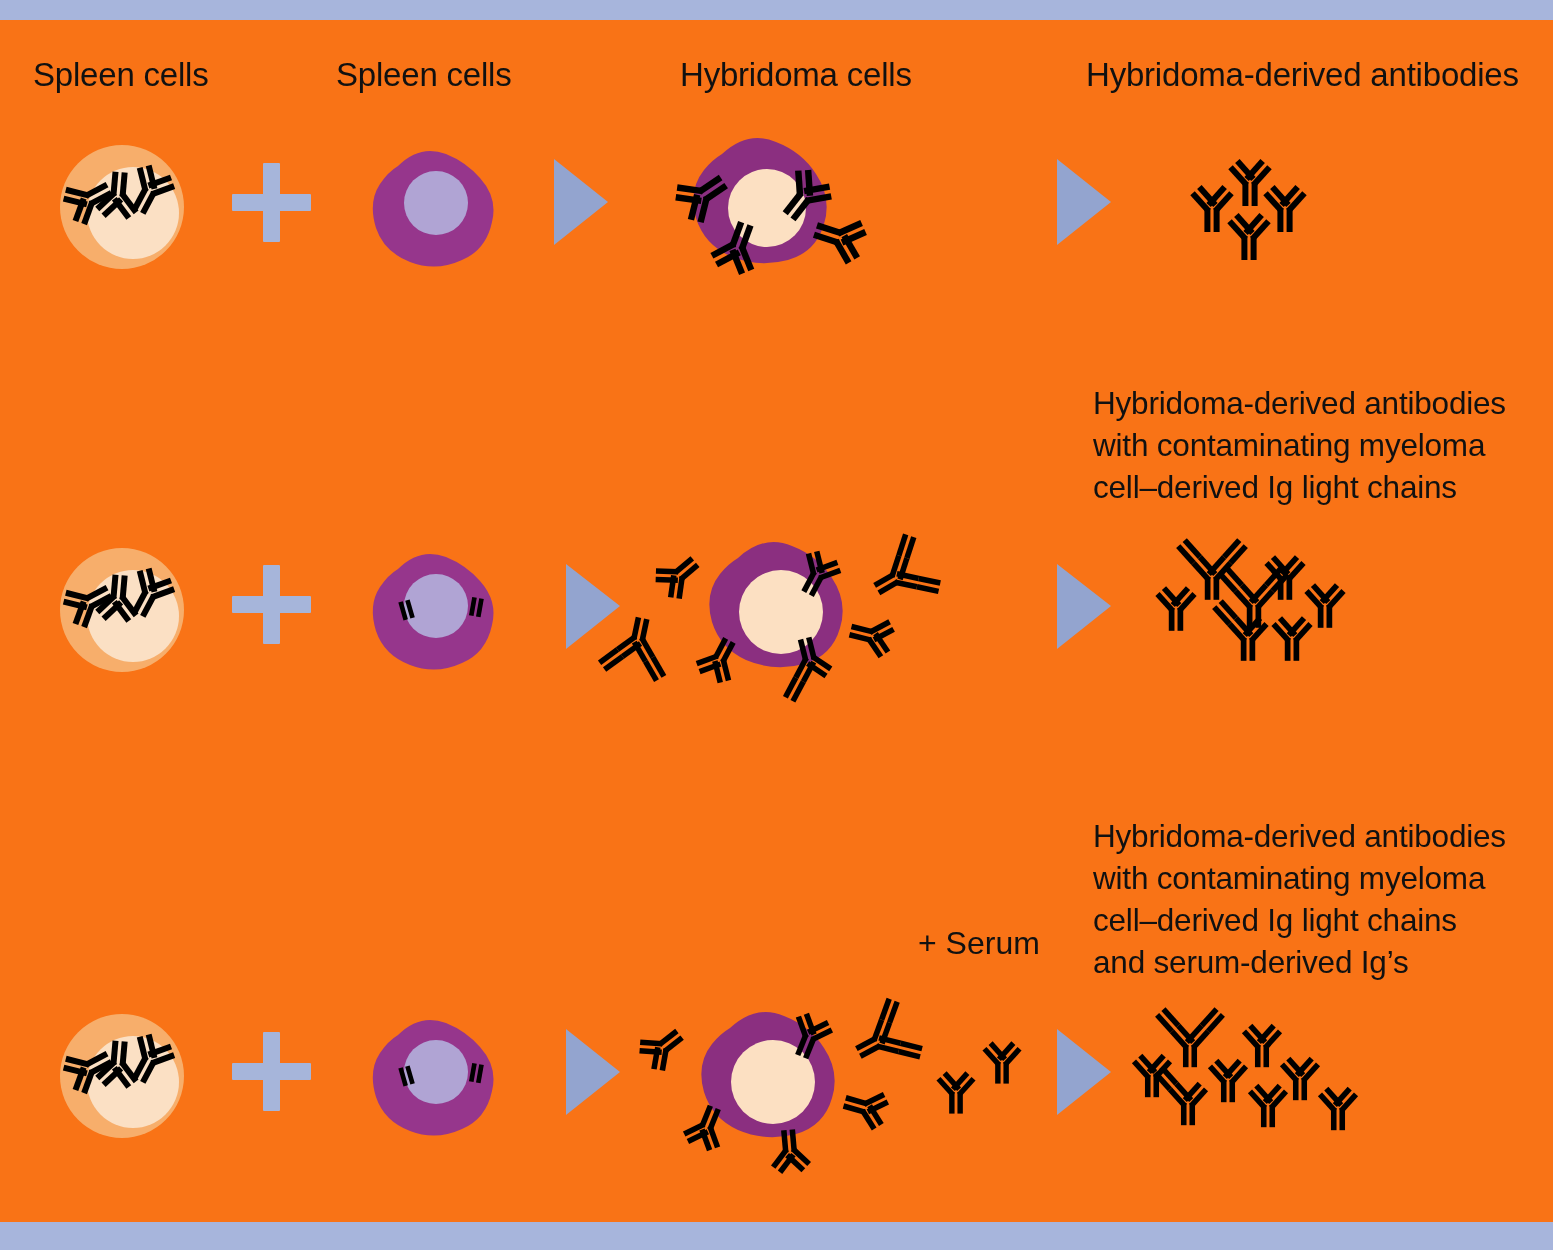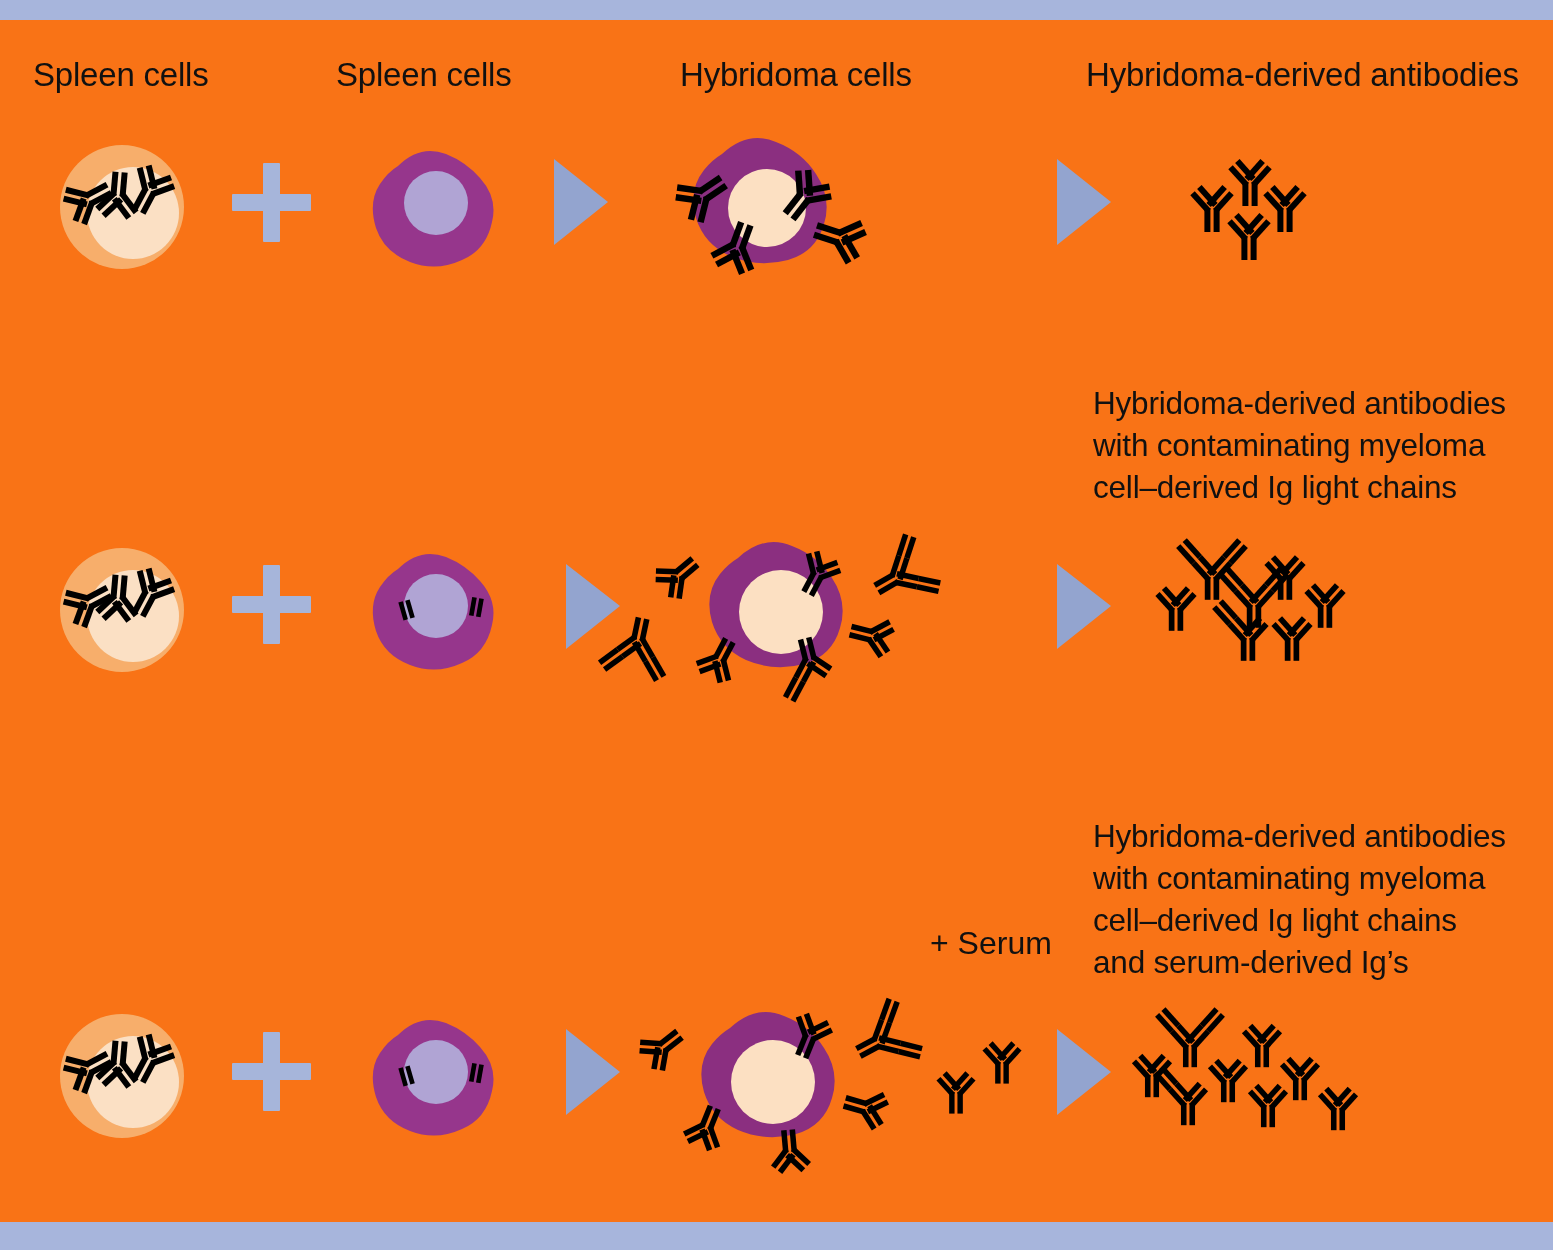--- a/index.html
+++ b/index.html
@@ -39,21 +39,20 @@
     color: #111111;
     white-space: pre-line;
     letter-spacing: -0.2px;
   }
 
   .serum-label {
     position: absolute;
     font-size: 32px;
     color: #111111;
     white-space: nowrap;
-    margin-left: 12px;
   }
 
   .stage { position: absolute; }
 
   svg { display: block; overflow: visible; }
 </style>
 </head>
 <body>
 
 <div id="figure">

